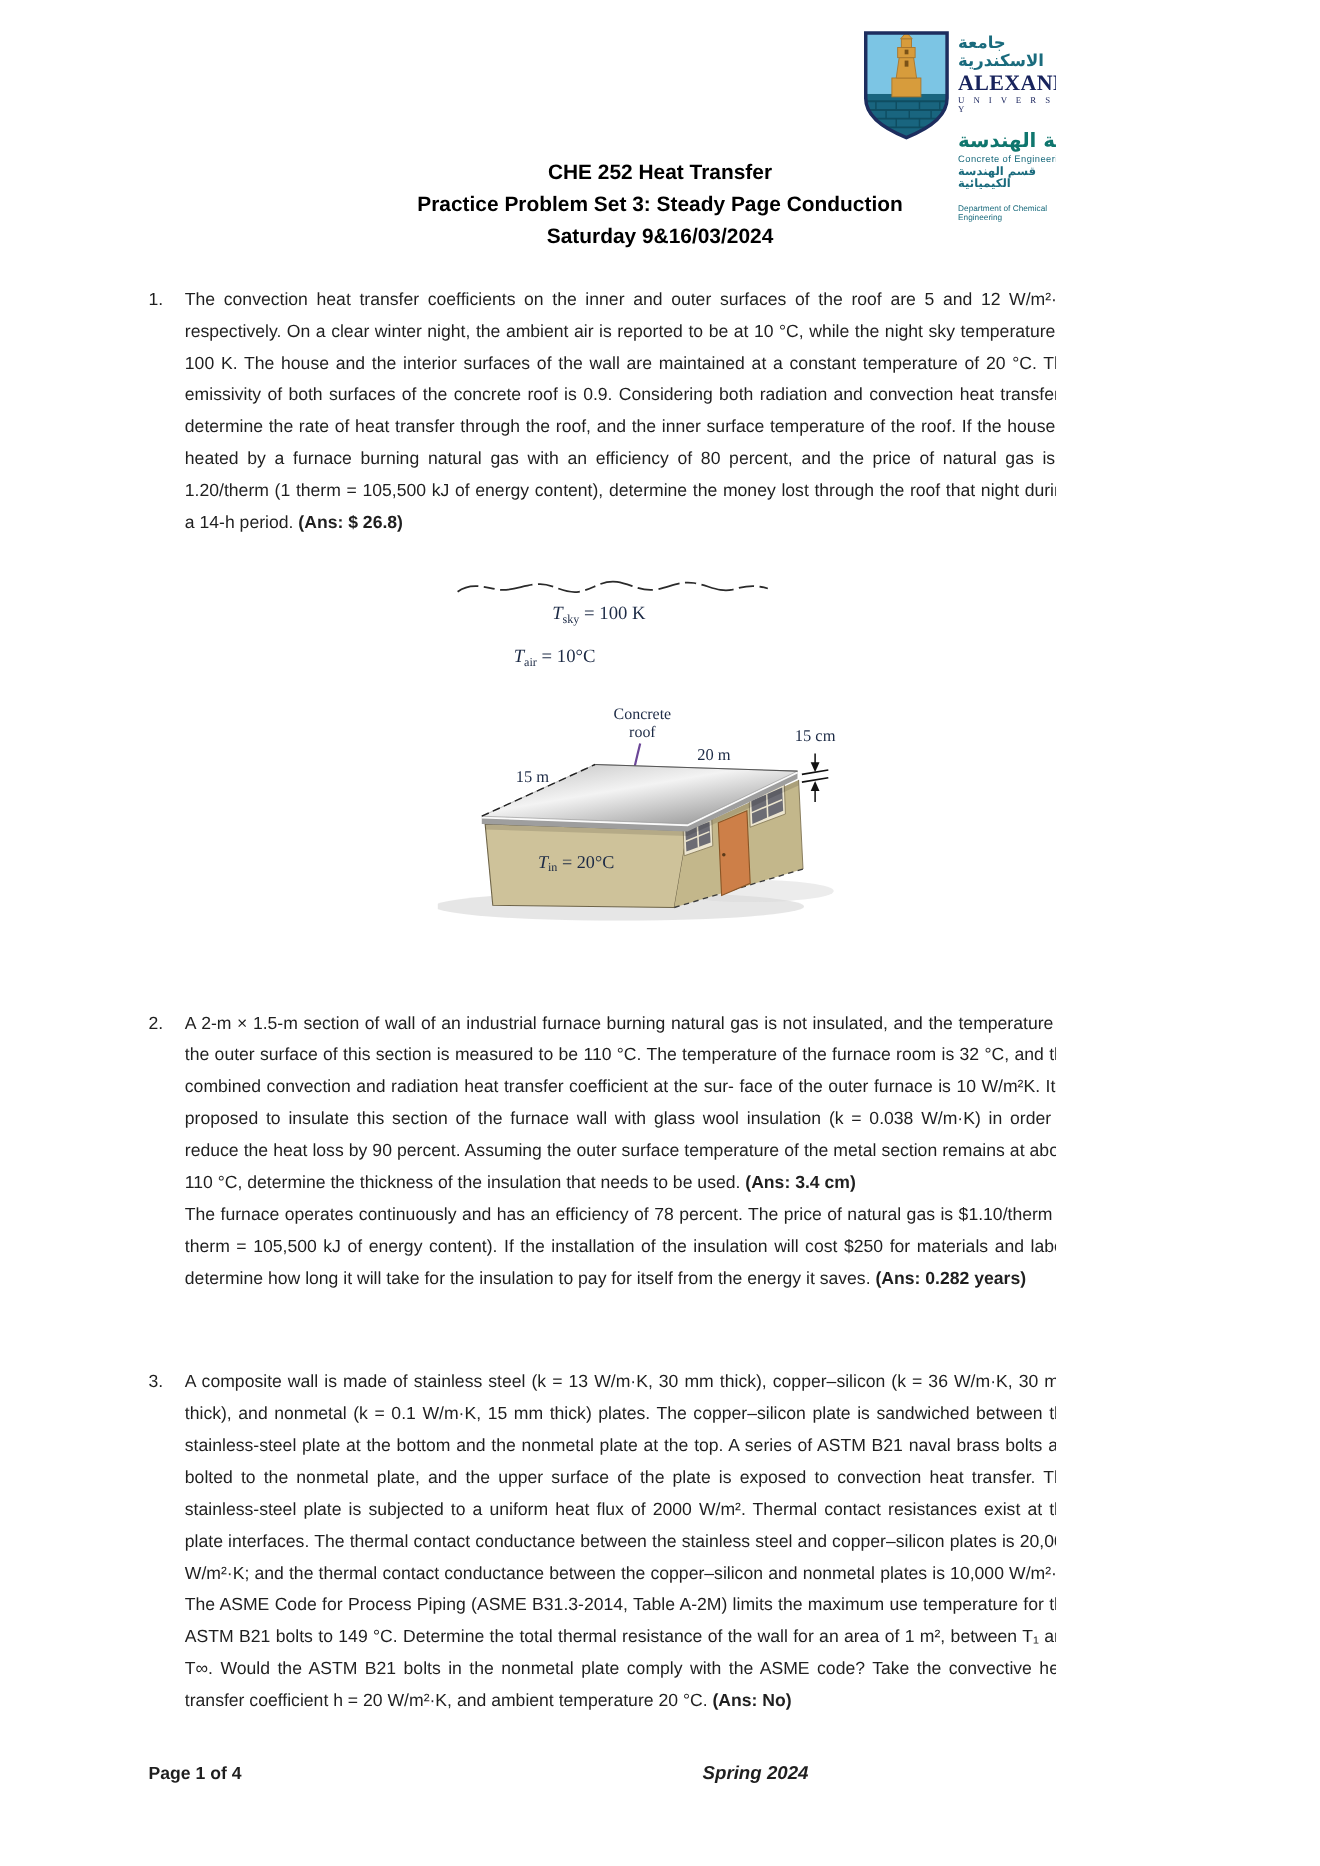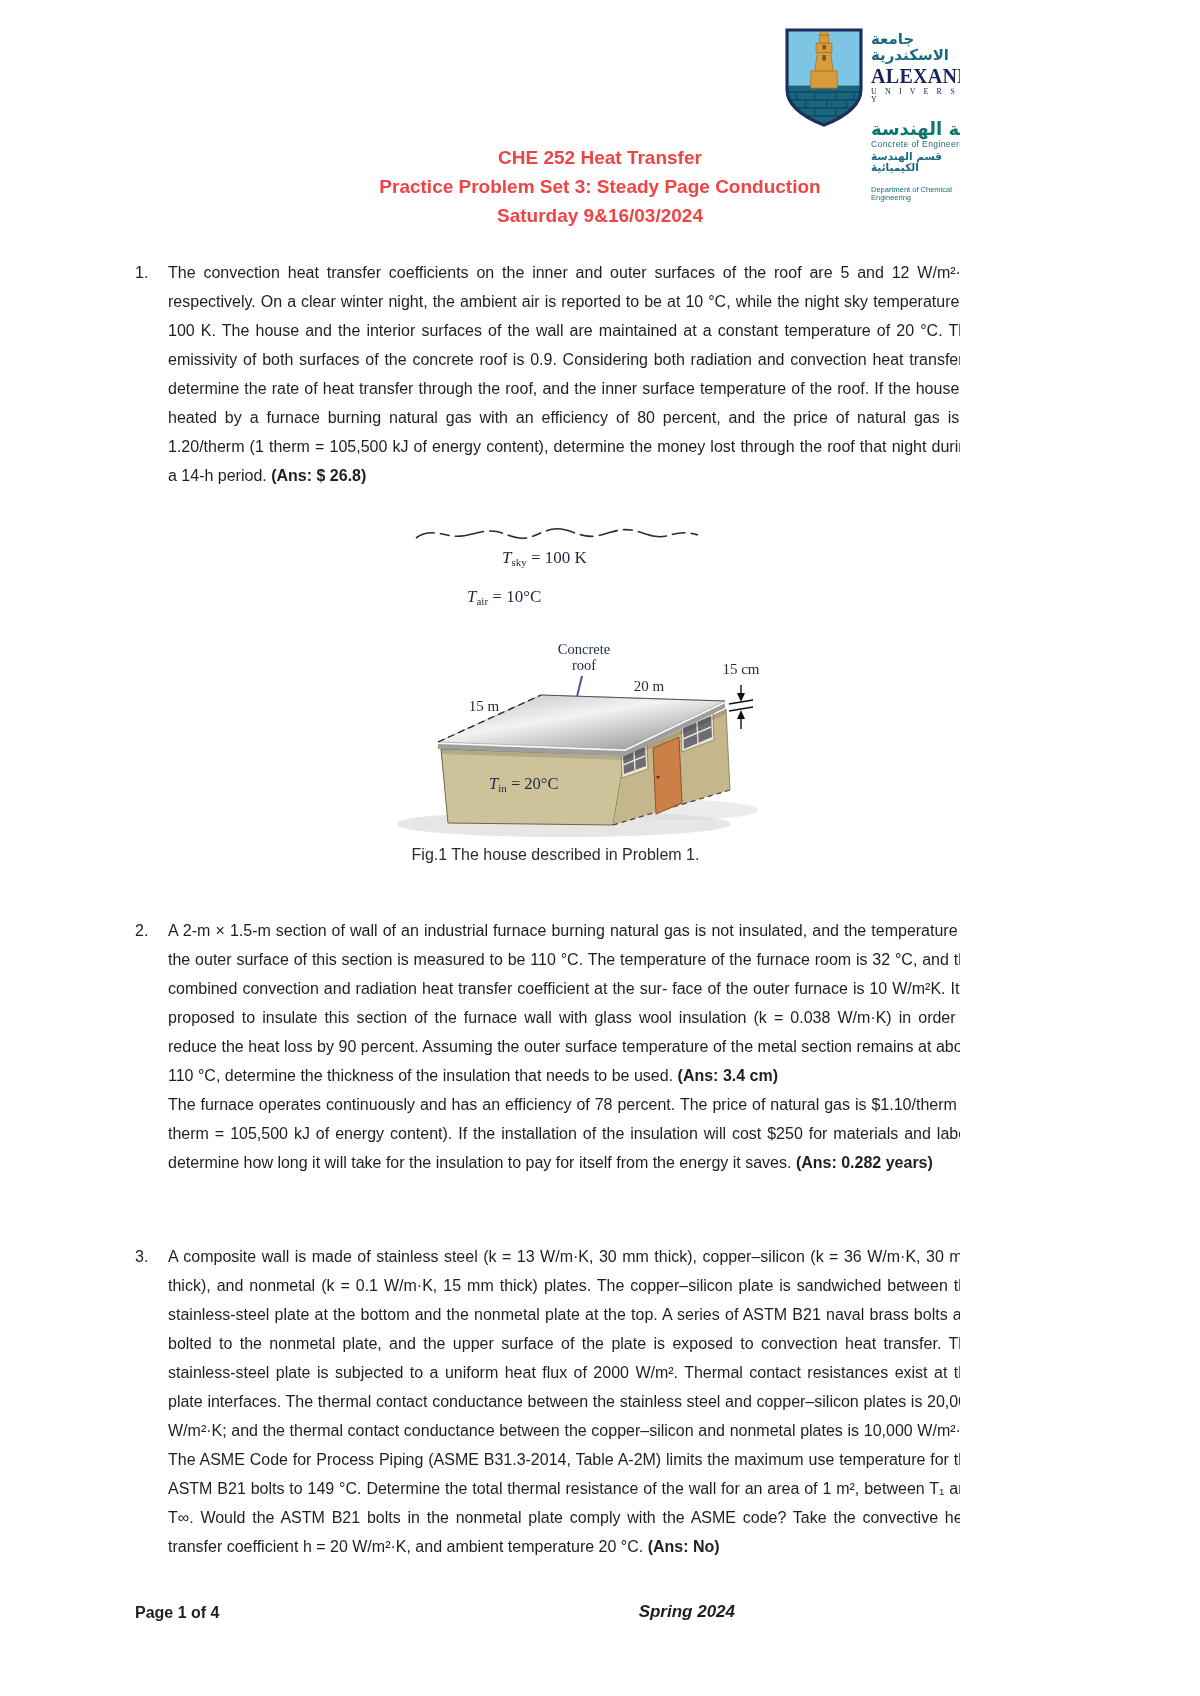--- a/index.html
+++ b/index.html
@@ -15,21 +15,21 @@
   .ar1 { font-family:"DejaVu Sans",sans-serif; font-size:15px; font-weight:bold; color:#1a6b7d; }
   .en1 { font-family:"Liberation Serif","DejaVu Serif",serif; font-weight:bold; font-size:20px; color:#18235c; letter-spacing:.3px; margin-top:2px; }
   .en2 { font-family:"Liberation Serif","DejaVu Serif",serif; font-size:8px; color:#18235c; letter-spacing:3.1px; margin-top:1px; }
   .ar2 { font-family:"DejaVu Sans",sans-serif; font-size:18px; font-weight:bold; color:#0f766e; margin-top:16px; }
   .en3 { font-size:8.5px; color:#1a6b7d; margin-top:1px; letter-spacing:.4px; }
   .ar3 { font-family:"DejaVu Sans",sans-serif; font-size:10.5px; font-weight:bold; color:#1a6b7d; margin-top:2px; }
   .en4 { font-size:7.5px; color:#1a6b7d; margin-top:13px; }
 
   
   .doc-title { position:absolute; left:0; top:143px; width:1200px; text-align:center;
-               font-weight:bold; font-size:19px; line-height:29px; color:#ef4444; }
+               font-weight:bold; font-size:19px; line-height:29px; color:#000000; }
 
   
   .problem { position:absolute; left:135px; width:841px; display:flex; font-size:16px; line-height:29px; }
   .pnum  { width:33px; flex:none; }
   .ptext { flex:1; text-align:justify; }
   .para  { text-align:justify; }
   .ans   { font-weight:bold; }
   #p1 { top:258px; }
   #p2 { top:916px; }
   #p3 { top:1242px; }
@@ -163,21 +163,20 @@
       <polygon points="339,197 347,197 343,188" fill="#111"></polygon>
 
       <text class="fig-serif" font-size="15" x="343" y="152" text-anchor="middle">15 cm</text>
       <text class="fig-serif" font-size="15" x="251" y="169" text-anchor="middle">20 m</text>
       <text class="fig-serif" font-size="15" x="86" y="189" text-anchor="middle">15 m</text>
 
       <text class="fig-serif" font-size="16.5" x="91" y="267"><tspan font-style="italic">T</tspan><tspan font-size="11" dy="3">in</tspan><tspan font-size="16.5" dy="-3"> = 20°C</tspan></text>
     </svg>
   </div>
 
-  <div class="fig-caption">Fig.1 The house described in Problem 1.</div>
 
   <div class="problem" id="p2">
     <div class="pnum">2.</div>
     <div class="ptext">
       <div class="para"><span>A 2-m × 1.5-m section of wall of an industrial furnace burning natural gas is not insulated, and the temperature at the outer surface of this section is measured to be 110 °C. The temperature of the furnace room is 32 °C, and the combined convection and radiation heat transfer coefficient at the sur- face of the outer furnace is 10 W/m²K. It is proposed to insulate this section of the furnace wall with glass wool insulation (k = 0.038 W/m·K) in order to reduce the heat loss by 90 percent. Assuming the outer surface temperature of the metal section remains at about 110 °C, determine the thickness of the insulation that needs to be used.</span> <span class="ans">(Ans: 3.4 cm)</span></div>
       <div class="para"><span>The furnace operates continuously and has an efficiency of 78 percent. The price of natural gas is $1.10/therm (1 therm = 105,500 kJ of energy content). If the installation of the insulation will cost $250 for materials and labor, determine how long it will take for the insulation to pay for itself from the energy it saves.</span> <span class="ans">(Ans: 0.282 years)</span></div>
     </div>
   </div>
 
   <div class="problem" id="p3">

